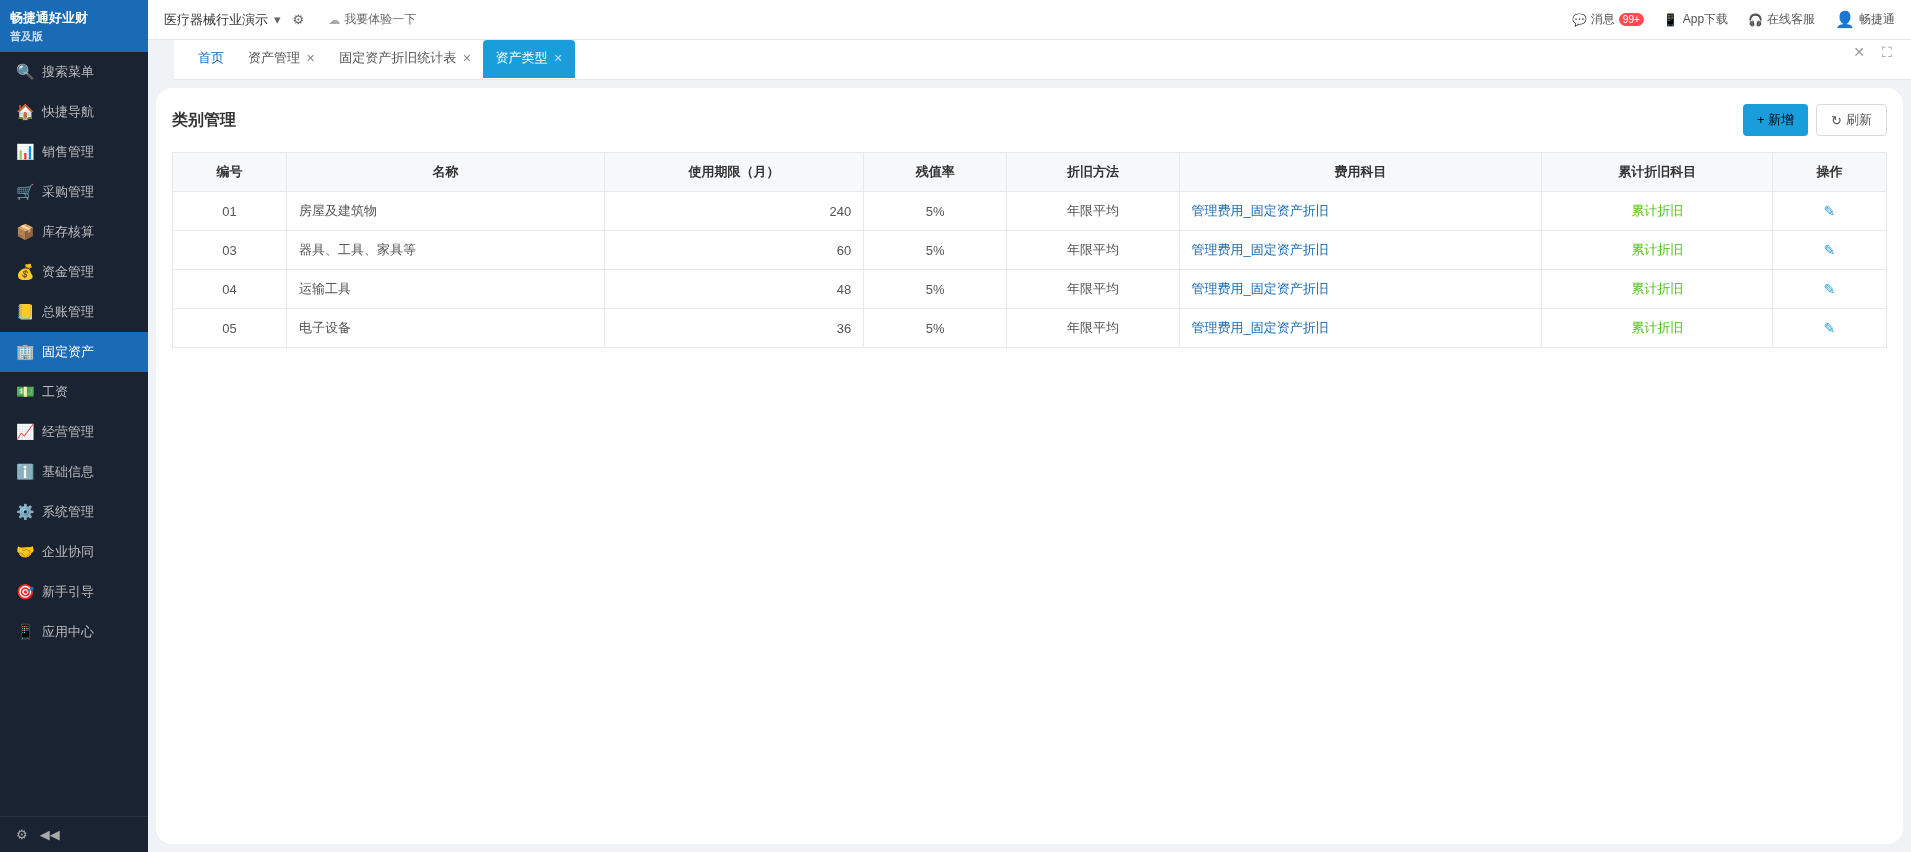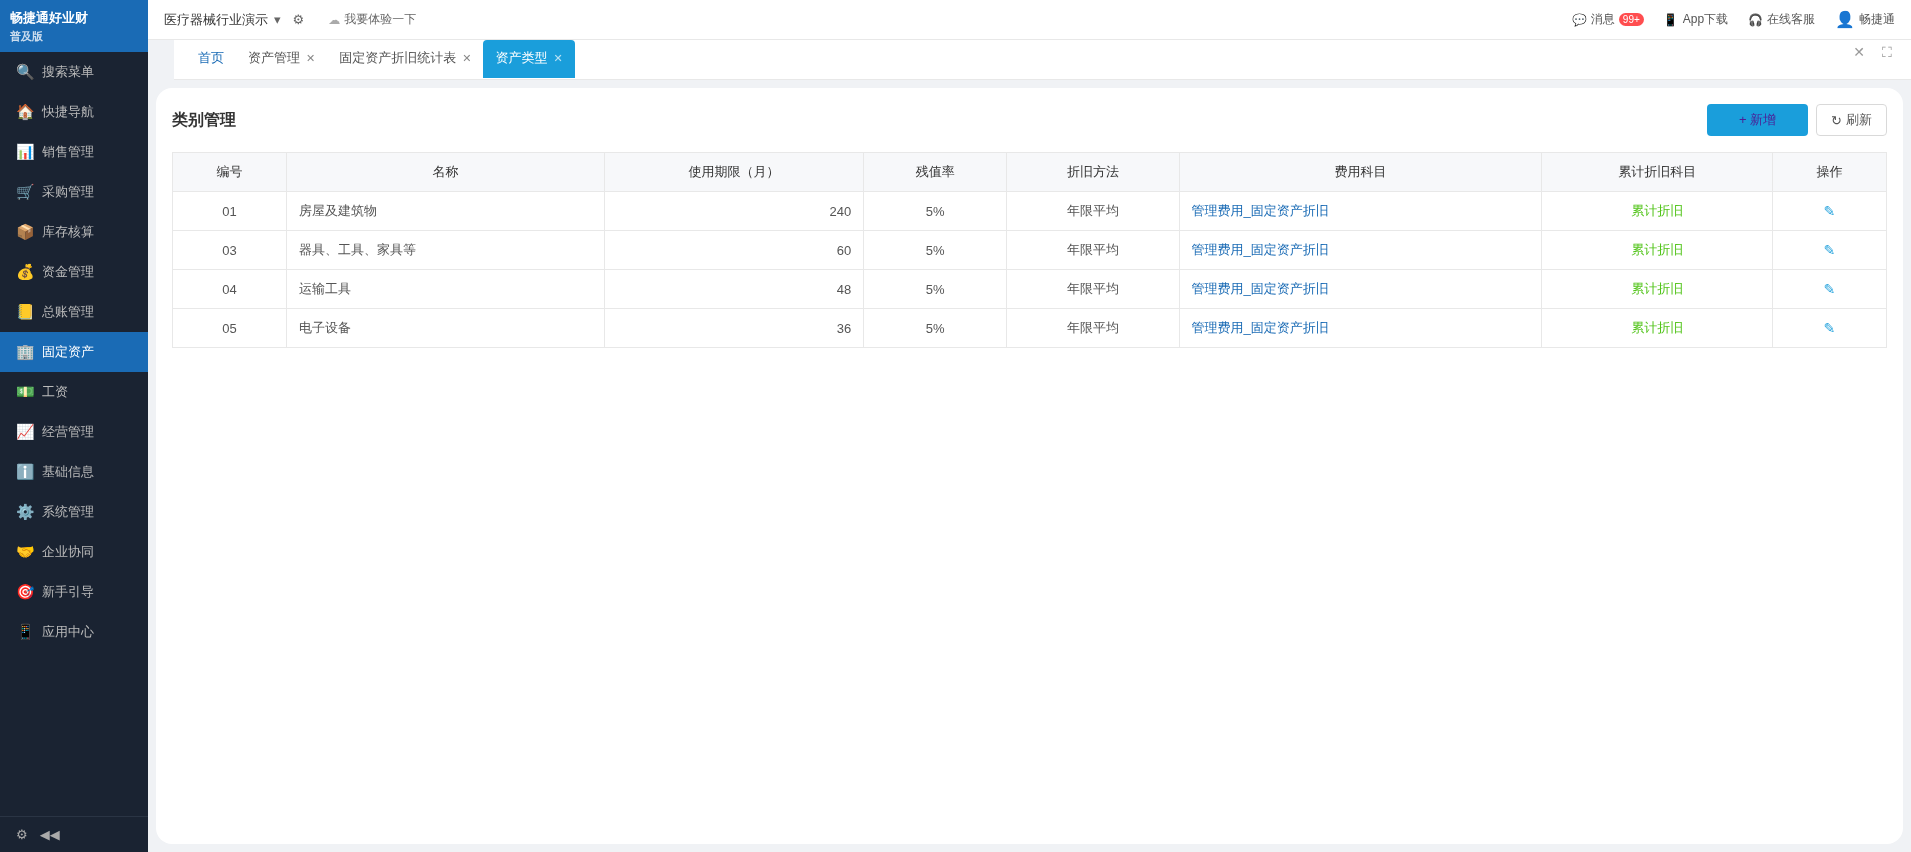--- a/index.html
+++ b/index.html
@@ -149,23 +149,23 @@
     .page-header {
       display: flex;
       align-items: center;
       justify-content: space-between;
       margin-bottom: 16px;
     }
     .page-title { font-size: 16px; font-weight: bold; color: #333; }
     .page-actions { display: flex; gap: 8px; }
     .btn-primary {
       background: #1a9edb;
-      color: #4c1d95;
+      color: #000000;
       border: none;
-      padding: 6px 32px;
+      padding: 6px 14px;
       border-radius: 4px;
       cursor: pointer;
       font-size: 13px;
       display: flex;
       align-items: center;
       gap: 4px;
     }
     .btn-default {
       background: white;
       color: #555;
@@ -184,21 +184,21 @@
       width: 100%;
       border-collapse: collapse;
       font-size: 13px;
     }
     .data-table th {
       background: #f7f8fa;
       border: 1px solid #e8e8e8;
       padding: 10px 12px;
       text-align: center;
       color: #333;
-      font-weight: 400;
+      font-weight: 700;
       margin-left: 18px;
     }
     .data-table td {
       border: 1px solid #e8e8e8;
       padding: 10px 12px;
       color: #555;
     }
     .data-table td:first-child { text-align: center; }
     .data-table td:nth-child(3) { text-align: right; }
     .data-table td:nth-child(4) { text-align: center; }

